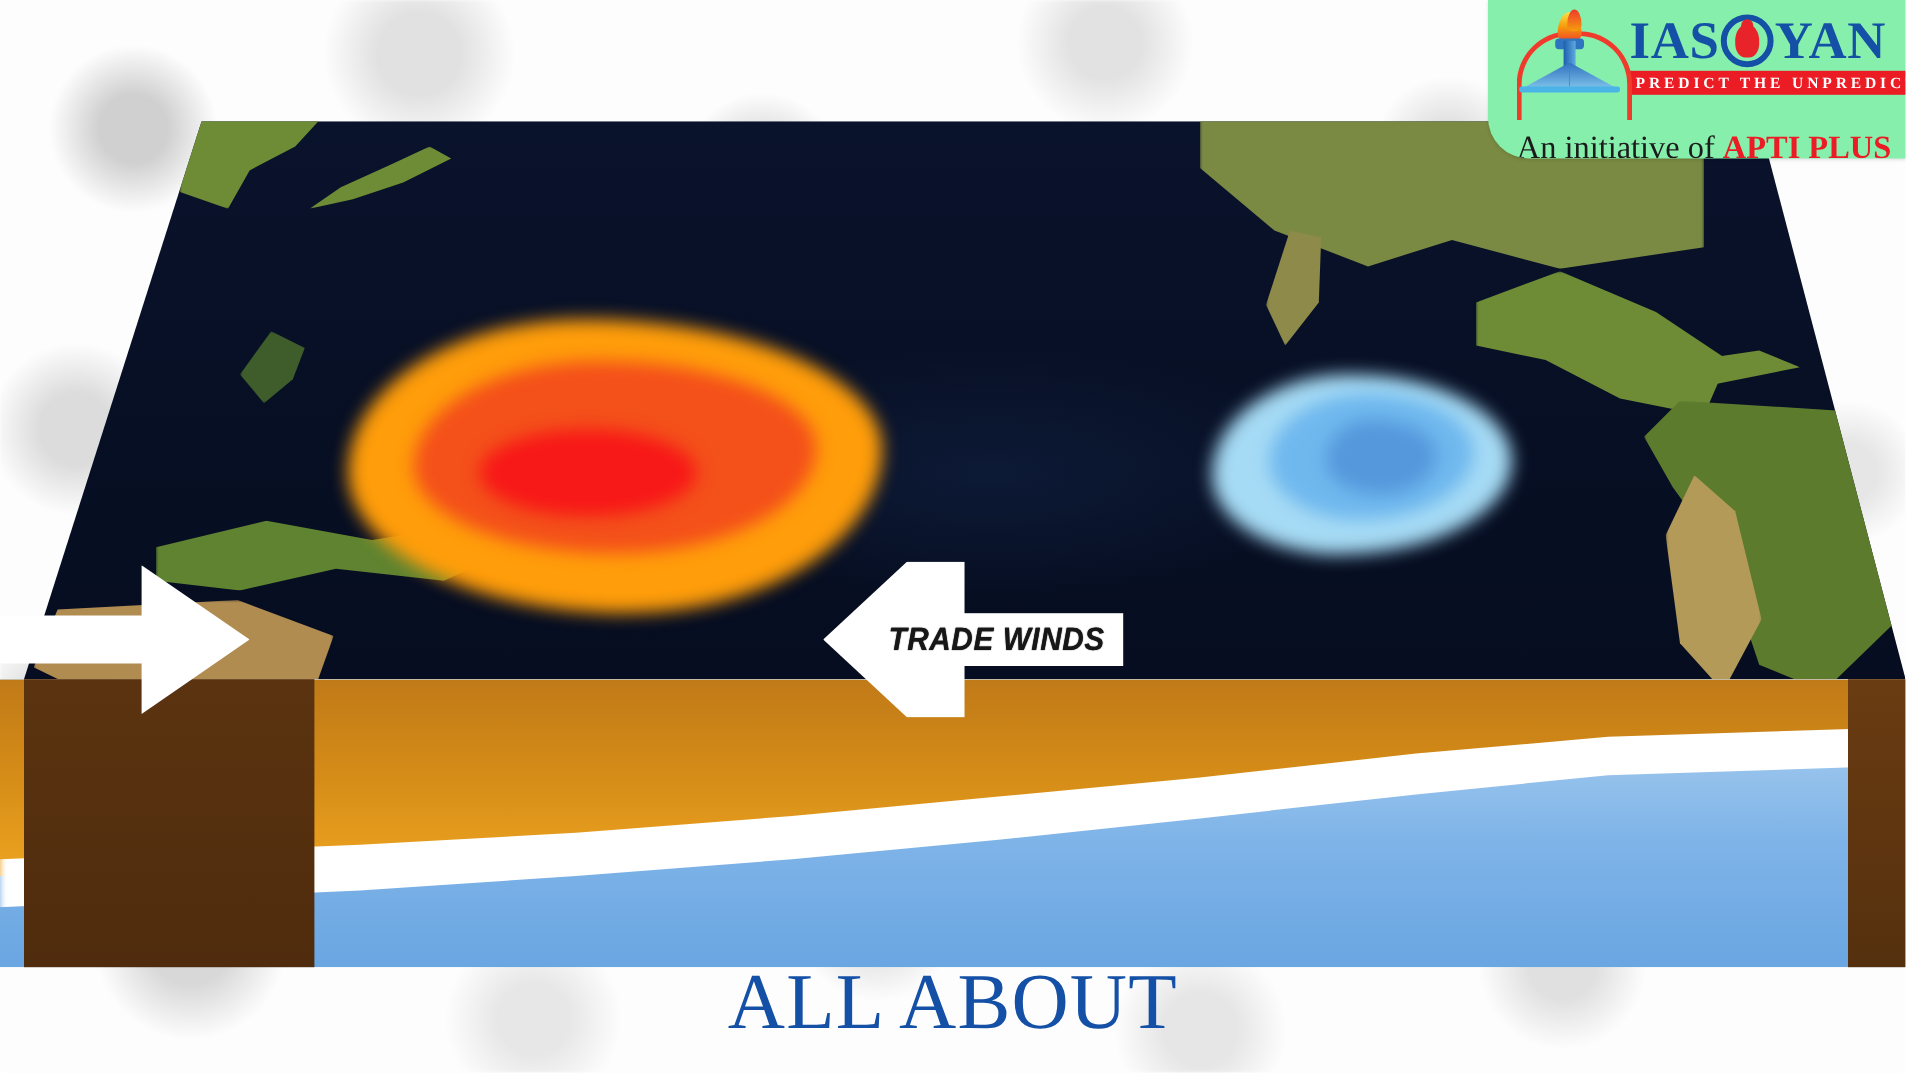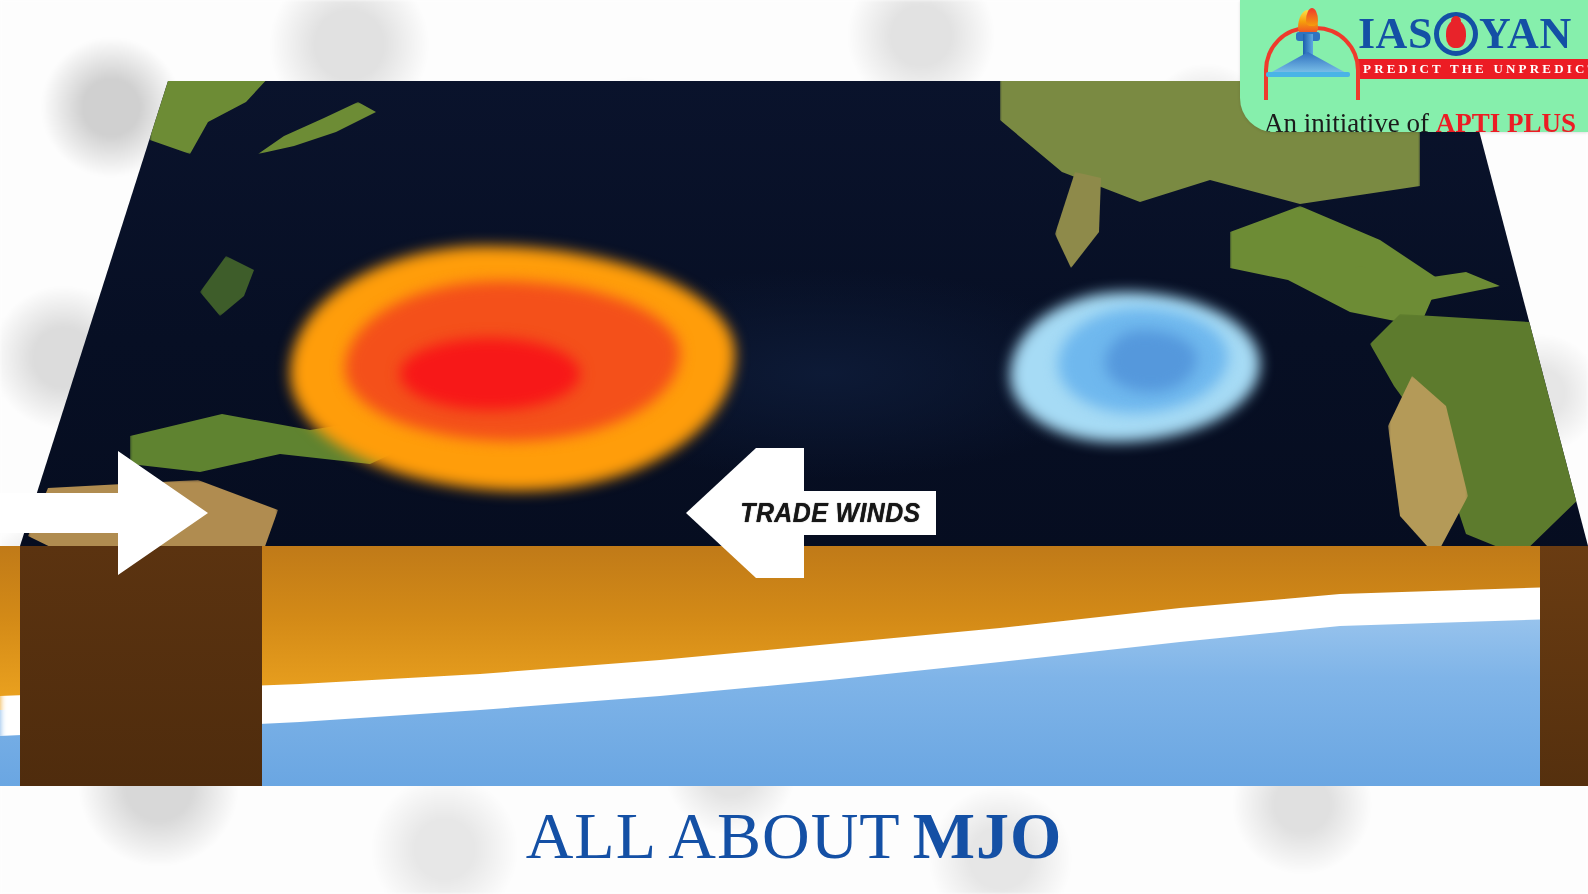--- a/index.html
+++ b/index.html
@@ -29,21 +29,21 @@
       radial-gradient(circle at 82% 90%, rgba(168,168,168,.34) 0 28px, transparent 70px),
       radial-gradient(circle at 96% 72%, rgba(186,186,186,.38) 0 30px, transparent 74px),
       radial-gradient(circle at 97% 44%, rgba(176,176,176,.30) 0 24px, transparent 60px),
       radial-gradient(circle at 15% 30%, rgba(200,200,200,.30) 0 20px, transparent 54px),
       radial-gradient(circle at 35% 60%, rgba(205,205,205,.22) 0 18px, transparent 50px),
       radial-gradient(circle at 70% 55%, rgba(205,205,205,.20) 0 18px, transparent 48px);
     filter:blur(1.5px);
   }
 
   
-  #block{position:absolute;left:0;top:76px;width:1472px;height:710px;}
+  #block{position:absolute;left:0;top:96px;width:1472px;height:710px;}
 
   
   #map-face{
     position:absolute;left:0;top:0;width:1588px;height:480px;
     clip-path:polygon(168px 5px, 1466px 5px, 1588px 470px, 20px 470px);
     overflow:hidden;
   }
   #map-ocean{
     position:absolute;inset:0;
     background:
@@ -322,14 +322,13 @@
     </div>
 
   </div>
   <div id="initiative-line">
     <span>An initiative of </span><b>APTI PLUS</b>
   </div>
 </div>
 
 <div id="title">
   <span class="normal">ALL ABOUT</span>
-  <span class="bold">MJO</span>
 </div>
 
 </body></html>

